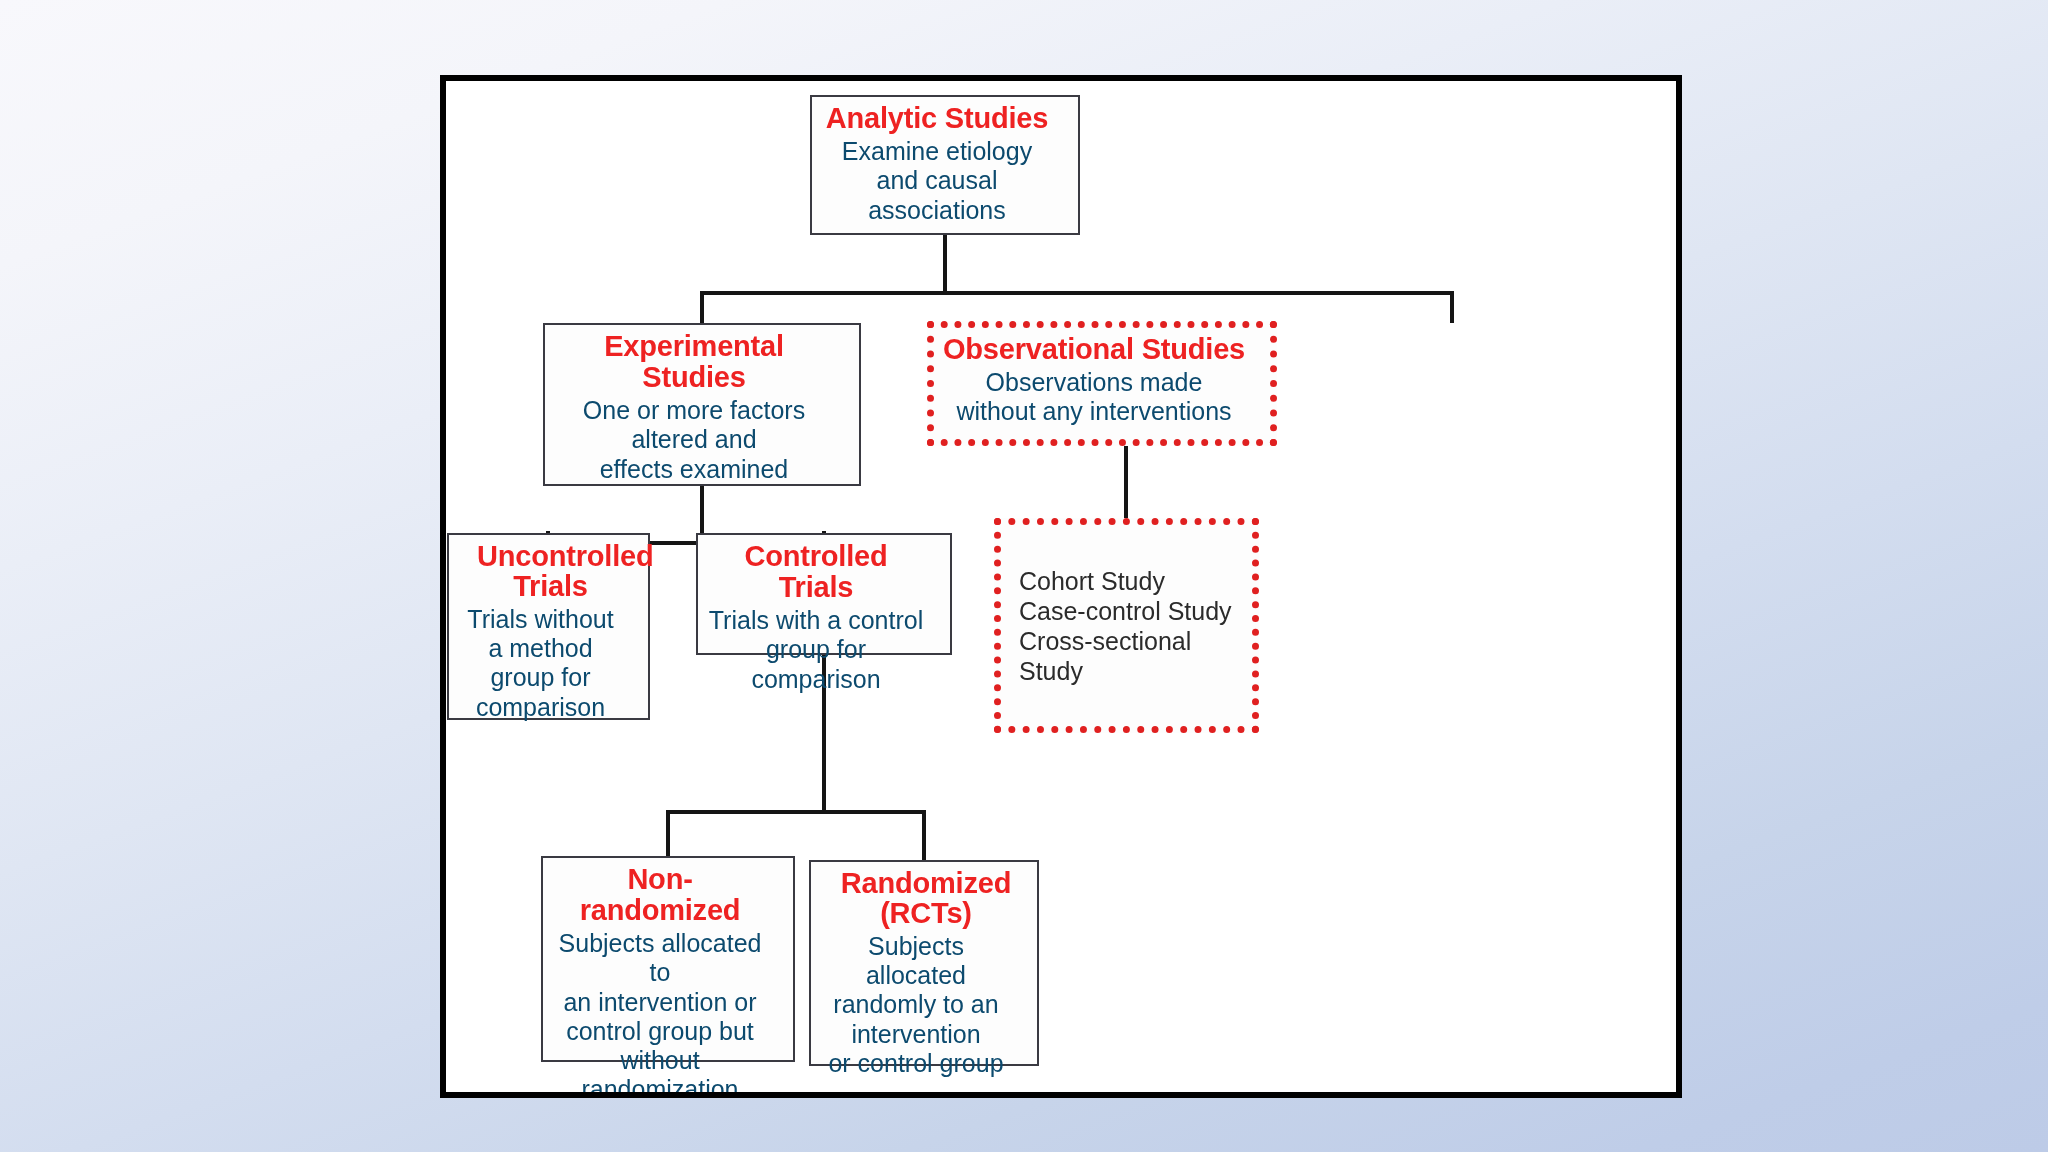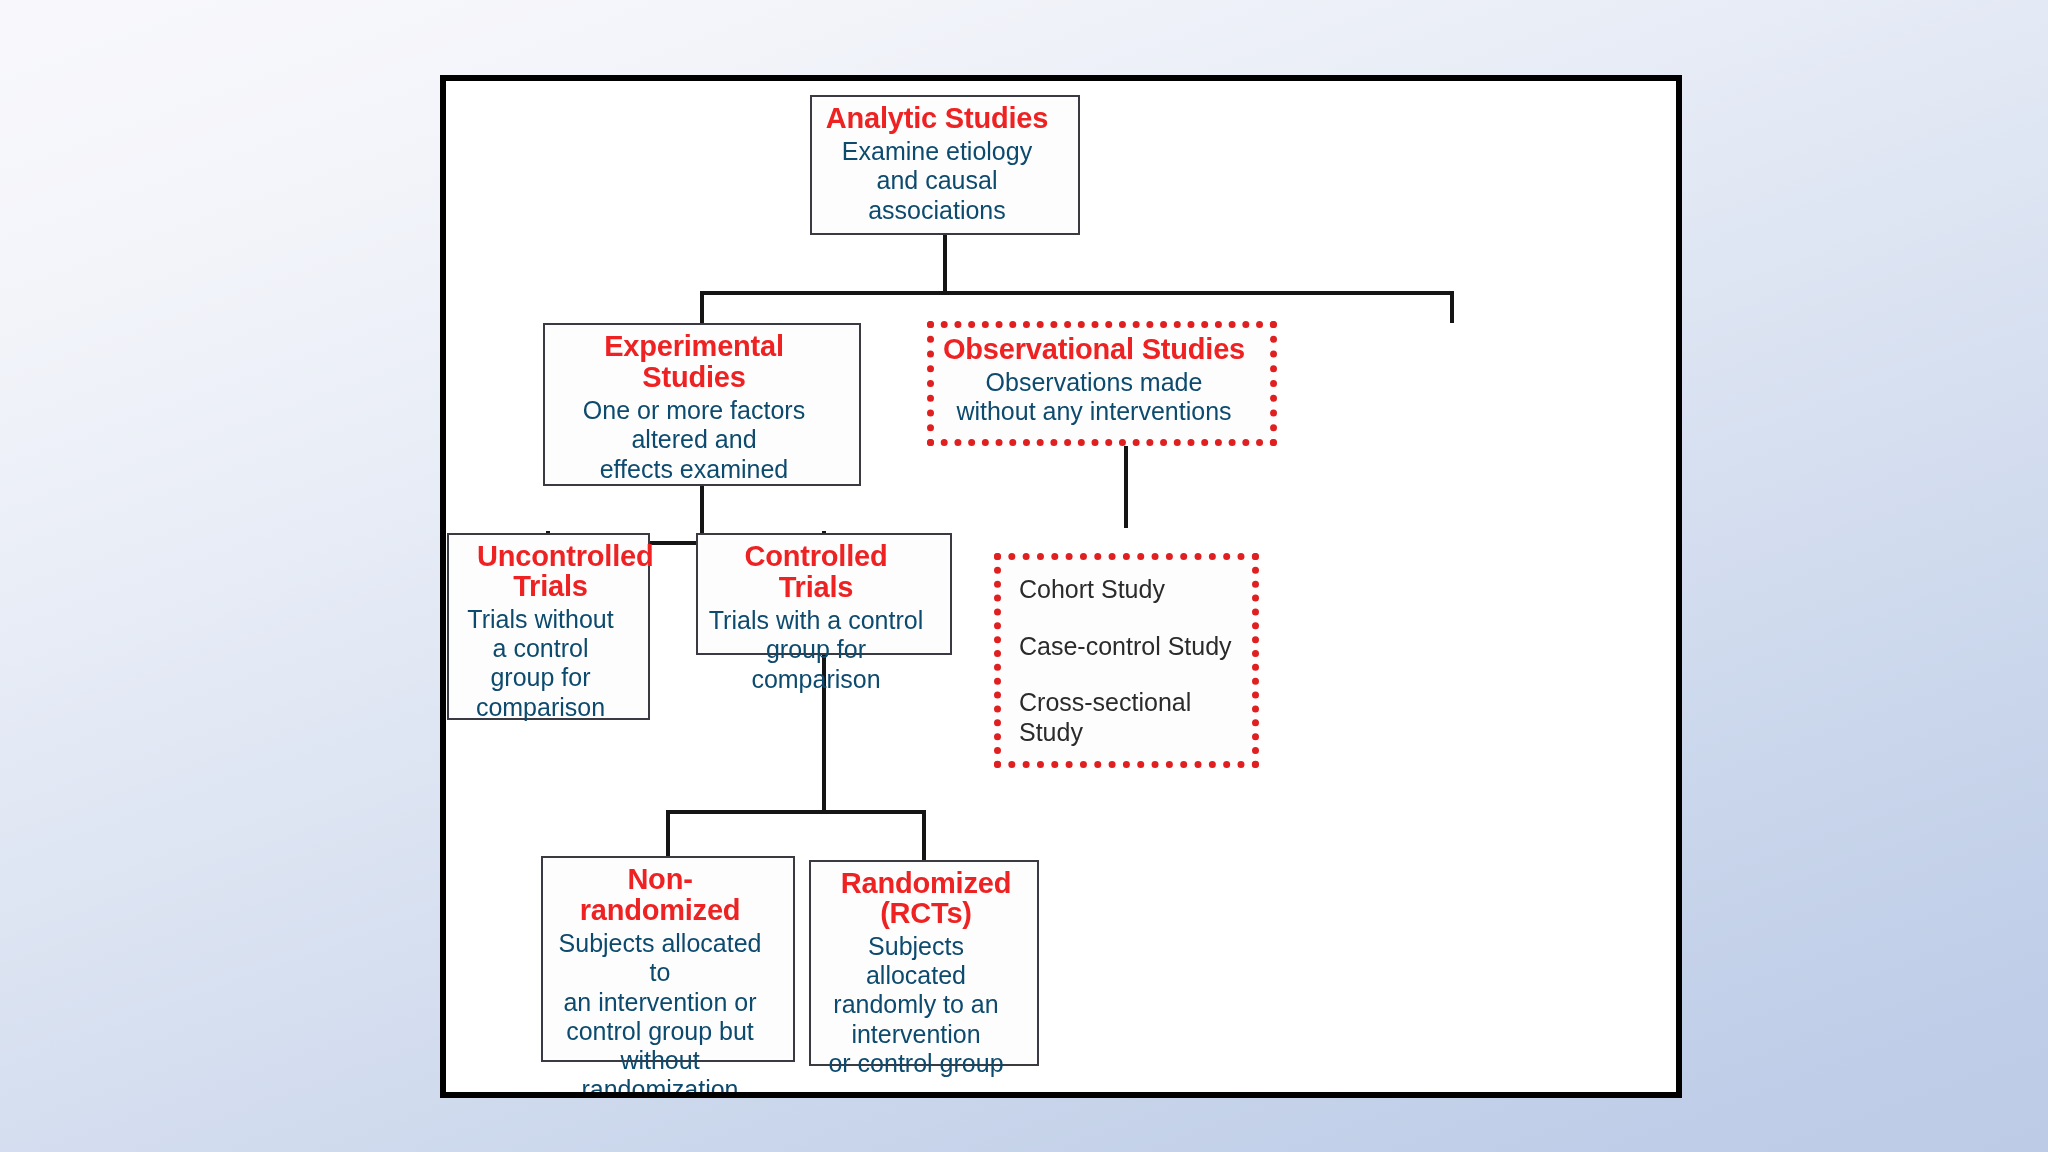--- a/index.html
+++ b/index.html
@@ -92,21 +92,21 @@
     font-size: 25px;
     line-height: 1.2;
   }
 
   
   #node-analytic            { left: 364px;  top: 14px;  width: 270px; height: 140px; }
   #node-experimental        { left: 97px;   top: 242px; width: 318px; height: 163px; }
   #node-observational       { left: 481px;  top: 240px; width: 350px; height: 125px; }
   #node-uncontrolled        { left: 1px;    top: 452px; width: 203px; height: 187px; }
   #node-controlled          { left: 250px;  top: 452px; width: 256px; height: 122px; }
-  #node-observational-types { left: 548px;  top: 472px; width: 265px; height: 215px; }
+  #node-observational-types { left: 548px;  top: 437px; width: 265px; height: 215px; justify-content: center; }
   #node-nonrandomized       { left: 95px;   top: 775px; width: 254px; height: 206px; }
   #node-randomized          { left: 363px;  top: 779px; width: 230px; height: 206px; }
 
   
   #node-uncontrolled .node-title,
   #node-randomized  .node-title { line-height: 1.05; margin-left: 20px; }
 </style>
 </head>
 <body>
 
@@ -152,21 +152,21 @@
     <div class="node dotted" id="node-observational">
       <div class="node-title">Observational Studies</div>
       <div class="node-body">Observations made
 without any interventions</div>
     </div>
 
     <div class="node solid" id="node-uncontrolled">
       <div class="node-title">Uncontrolled
 Trials</div>
       <div class="node-body">Trials without
-a control
+a method
 group for
 comparison</div>
     </div>
 
     <div class="node solid" id="node-controlled">
       <div class="node-title">Controlled Trials</div>
       <div class="node-body">Trials with a control
 group for comparison</div>
     </div>
 

